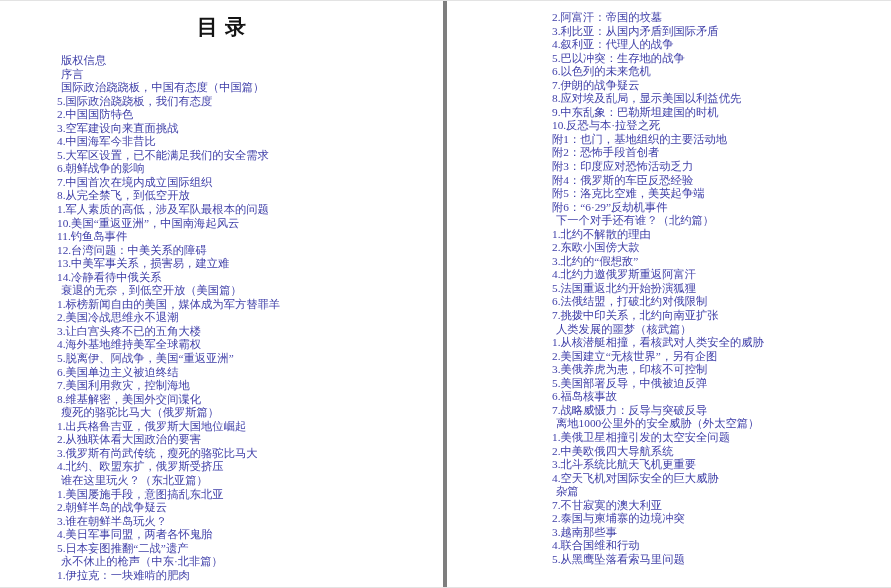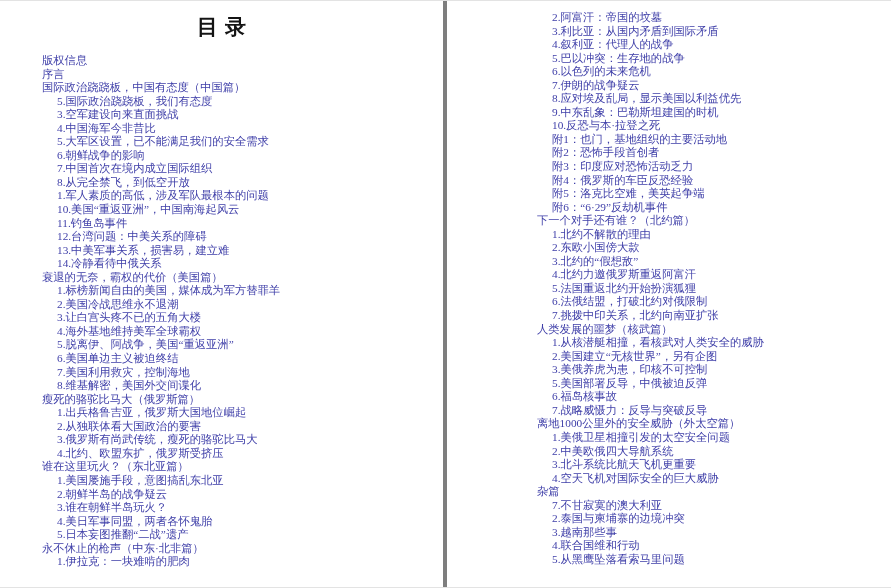--- a/index.html
+++ b/index.html
@@ -50,47 +50,48 @@
   }
   .page-left  .toc { top: 53px; }
   .page-right .toc { top: 10px; }
   .toc-entry {
     font-size: 11.3px;
     line-height: 13.55px;
     color: #3e3ea8;
     white-space: nowrap;
     cursor: pointer;
   }
-  .level-0 { padding-left: 42px; }
+  .level-0 { padding-left: 61px; }
   .level-1 { padding-left: 57px; }
 </style>
 </head>
 <body>
 
 <div class="screen">
   <div class="page page-left">
     <div class="doc-title">目录</div>
     <div class="toc">
         <div class="toc-entry level-0">版权信息</div>
         <div class="toc-entry level-0">序言</div>
         <div class="toc-entry level-0">国际政治跷跷板，中国有态度（中国篇）</div>
         <div class="toc-entry level-1">5.国际政治跷跷板，我们有态度</div>
+        <div class="toc-entry level-1">2.中国国防特色</div>
         <div class="toc-entry level-1">3.空军建设向来直面挑战</div>
         <div class="toc-entry level-1">4.中国海军今非昔比</div>
         <div class="toc-entry level-1">5.大军区设置，已不能满足我们的安全需求</div>
         <div class="toc-entry level-1">6.朝鲜战争的影响</div>
         <div class="toc-entry level-1">7.中国首次在境内成立国际组织</div>
         <div class="toc-entry level-1">8.从完全禁飞，到低空开放</div>
         <div class="toc-entry level-1">1.军人素质的高低，涉及军队最根本的问题</div>
         <div class="toc-entry level-1">10.美国“重返亚洲”，中国南海起风云</div>
         <div class="toc-entry level-1">11.钓鱼岛事件</div>
         <div class="toc-entry level-1">12.台湾问题：中美关系的障碍</div>
         <div class="toc-entry level-1">13.中美军事关系，损害易，建立难</div>
         <div class="toc-entry level-1">14.冷静看待中俄关系</div>
-        <div class="toc-entry level-0">衰退的无奈，霸权的代价（美国篇）</div>
+        <div class="toc-entry level-0">衰退的无奈，到低空开放（美国篇）</div>
         <div class="toc-entry level-1">1.标榜新闻自由的美国，媒体成为军方替罪羊</div>
         <div class="toc-entry level-1">2.美国冷战思维永不退潮</div>
         <div class="toc-entry level-1">3.让白宫头疼不已的五角大楼</div>
         <div class="toc-entry level-1">4.海外基地维持美军全球霸权</div>
         <div class="toc-entry level-1">5.脱离伊、阿战争，美国“重返亚洲”</div>
         <div class="toc-entry level-1">6.美国单边主义被迫终结</div>
         <div class="toc-entry level-1">7.美国利用救灾，控制海地</div>
         <div class="toc-entry level-1">8.维基解密，美国外交间谍化</div>
         <div class="toc-entry level-0">瘦死的骆驼比马大（俄罗斯篇）</div>
         <div class="toc-entry level-1">1.出兵格鲁吉亚，俄罗斯大国地位崛起</div>

